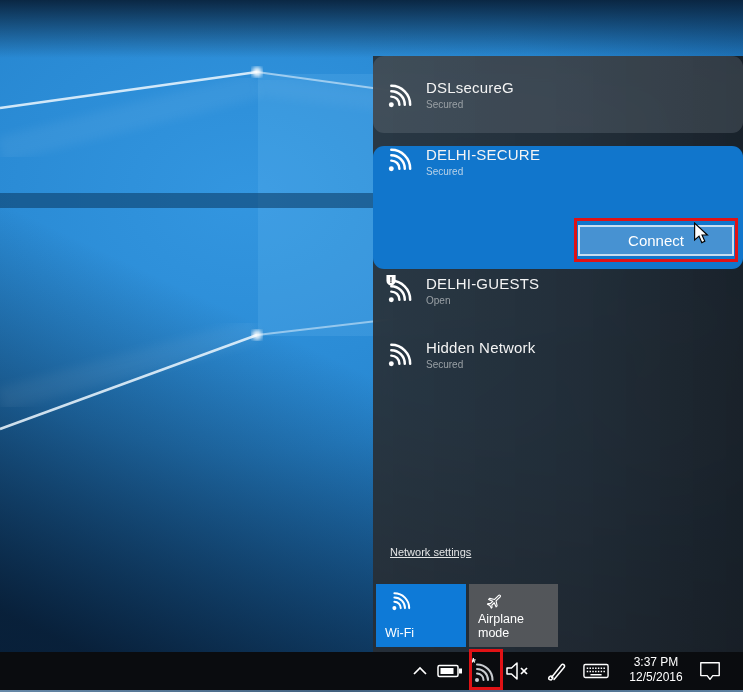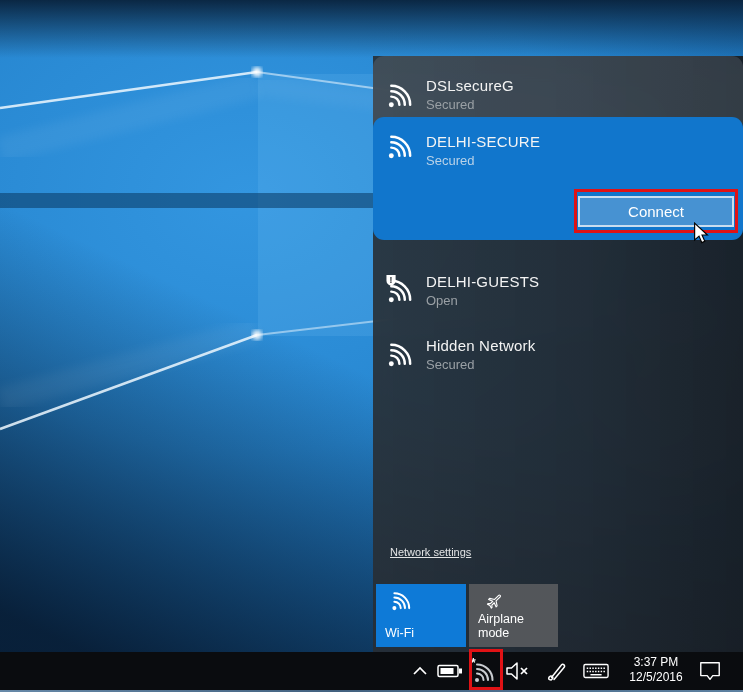--- a/index.html
+++ b/index.html
@@ -18,23 +18,23 @@
 
   
   .flyout { position:absolute; left:373px; top:56px; width:370px; height:596px;
     background:linear-gradient(90deg, rgba(40,46,52,.90) 0%, rgba(33,38,44,.92) 55%, rgba(24,28,33,.94) 100%);
     backdrop-filter: blur(14px);
     color:#fff; }
   .net-row { position:absolute; left:0; width:370px; display:flex; align-items:center;
              padding-left:14px;border-radius:11px; }
   .net-row .txt { margin-left:11px; }
   .net-name { font-size:15px; color:#f4f4f4; letter-spacing:.2px; }
-  .net-status { font-size:13px; color:#9aa0a5; margin-top:3px; }
+  .net-status { font-size:10px; color:#9aa0a5; margin-top:3px; }
   .row-first { top:0; height:77px; background:rgba(145,155,162,.22); }
-  .row-selected { top:61px; height:123px; background:#1176cc; align-items:flex-start; padding-top:16px; }
+  .row-selected { top:90px; height:123px; background:#1176cc; align-items:flex-start; }
   .row-selected .net-status { color:#b9d2e8; }
   .row-guests { top:202px; height:64px; }
   .row-hidden { top:266px; height:64px; }
 
   .wifi-ic { width:28px; height:26px; flex:0 0 auto; }
 
   
   .red-box { border:3px solid #e01215; position:absolute; }
   .connect-red { left:201px; top:72px; width:164px; height:44px;
                  display:flex; align-items:center; justify-content:center; }

